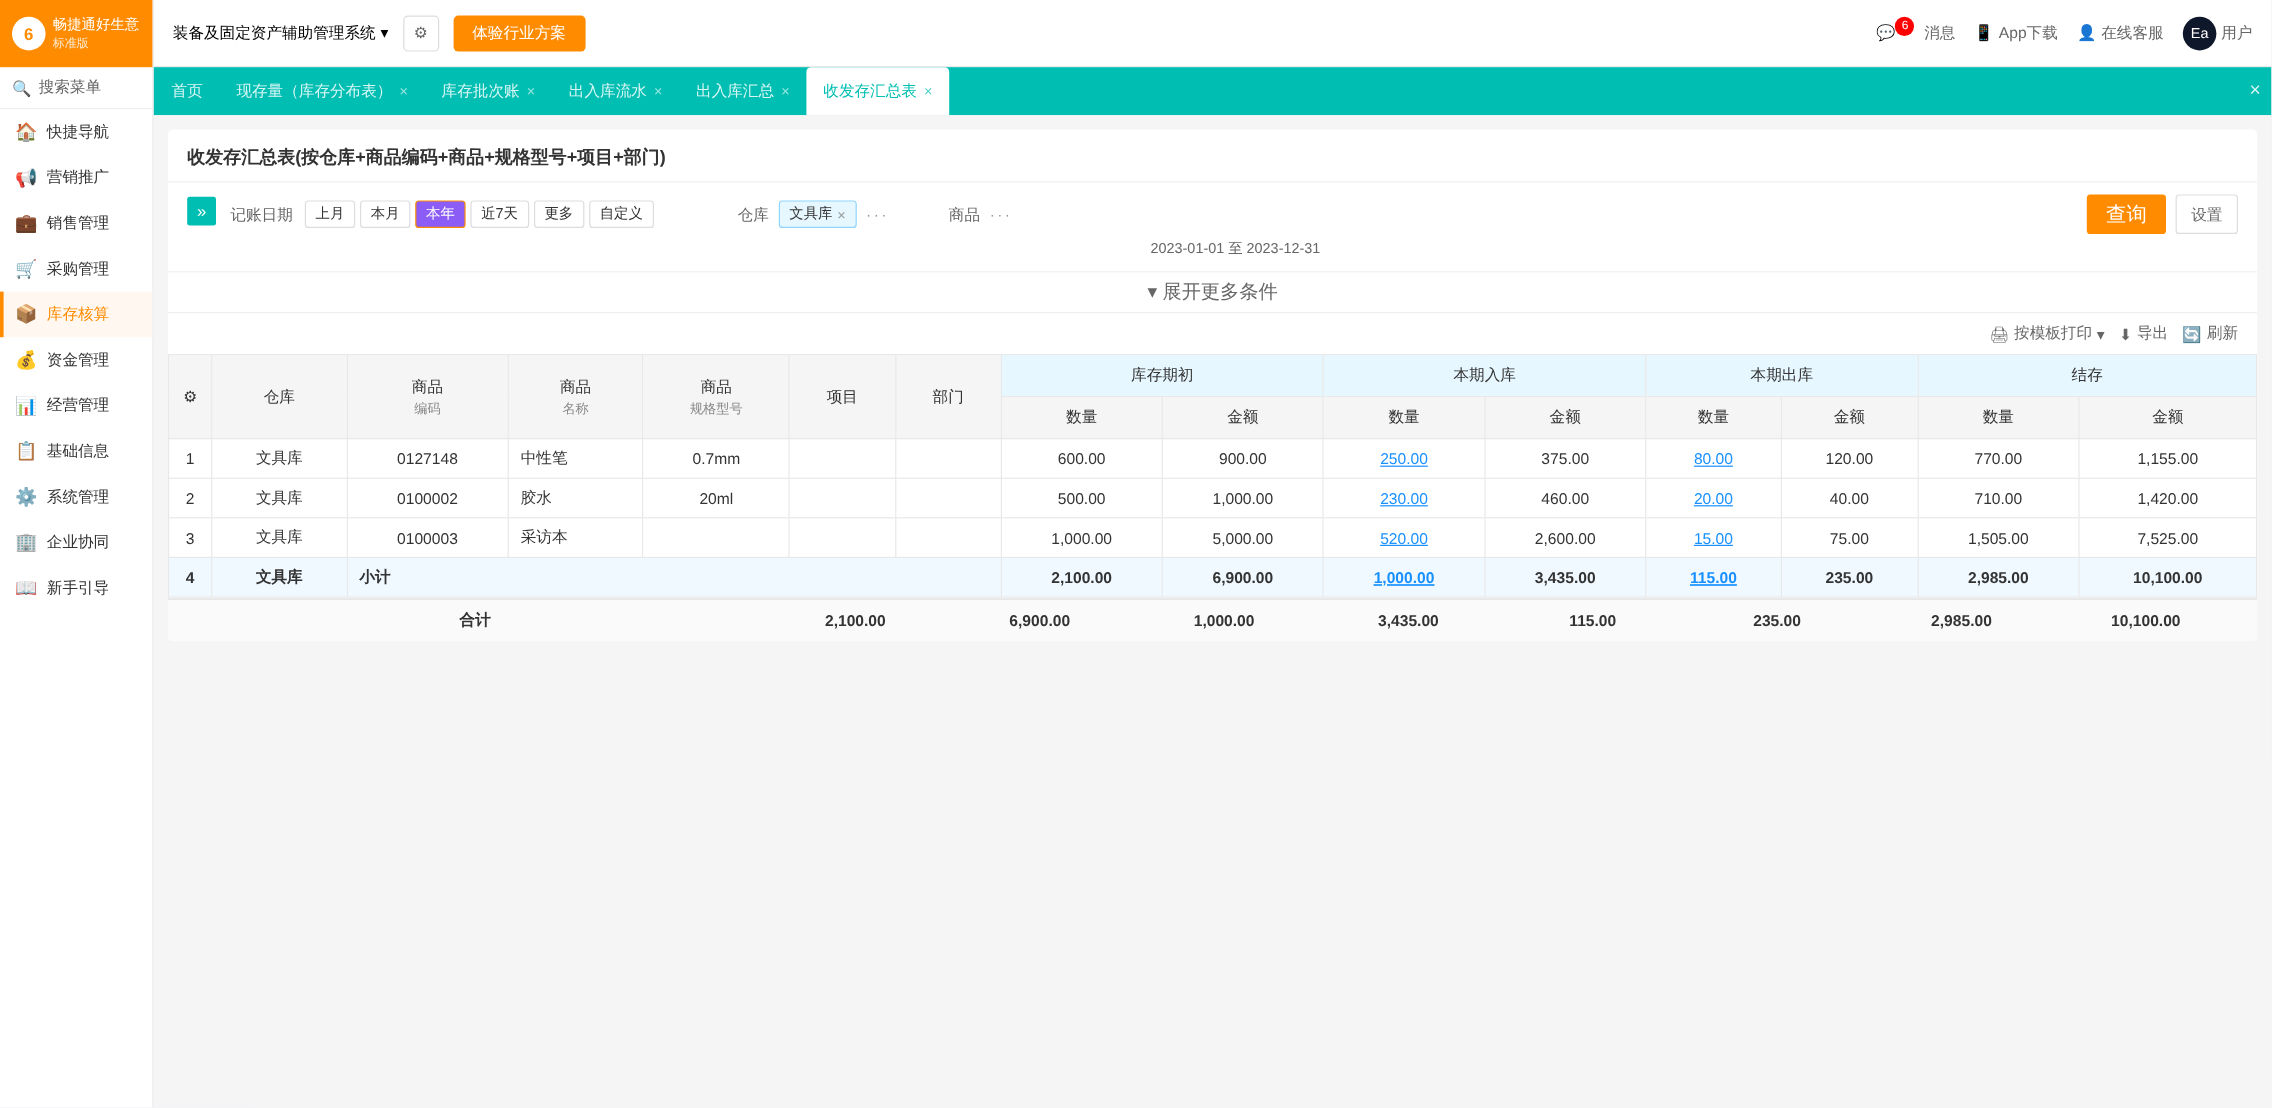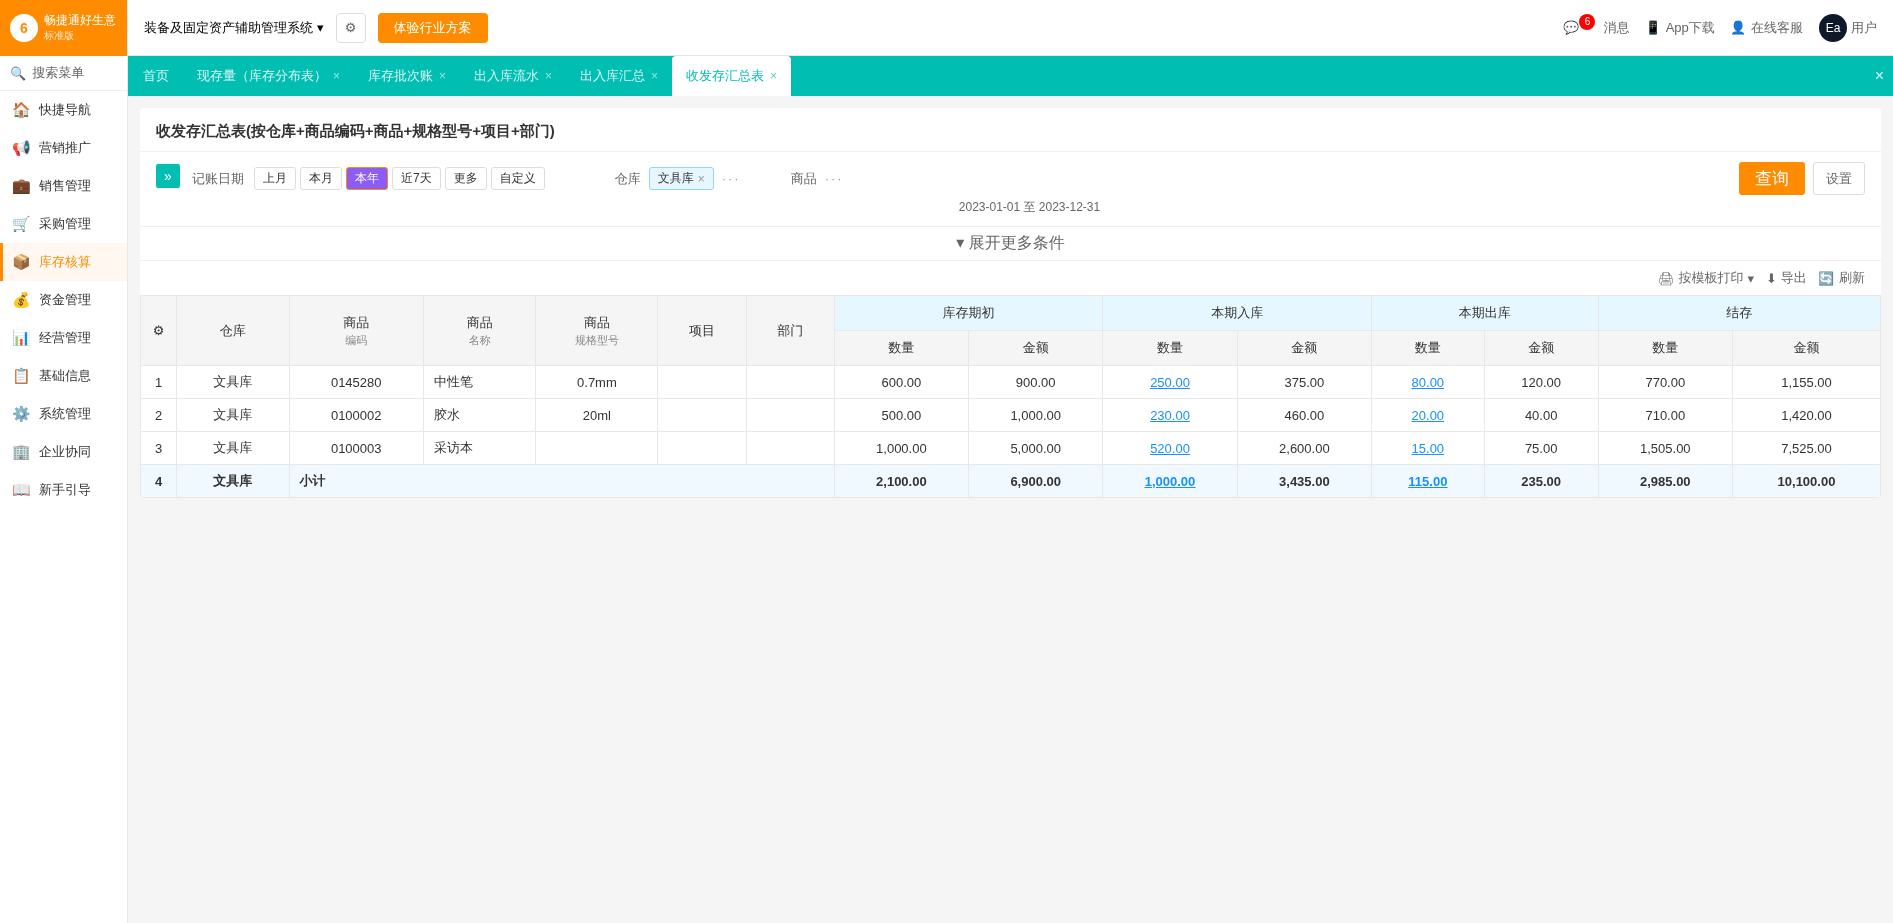--- a/index.html
+++ b/index.html
@@ -434,21 +434,21 @@
               <th>数量</th>
               <th>金额</th>
               <th>数量</th>
               <th>金额</th>
             </tr>
           </thead>
           <tbody id="table-body">
           <tr>
       <td>1</td>
       <td>文具库</td>
-      <td>0145280</td>
+      <td>0127148</td>
       <td class="col-align-left">中性笔</td>
       <td>0.7mm</td>
       <td></td>
       <td></td>
       <td>600.00</td>
       <td>900.00</td>
       <td><span class="num-link">250.00</span></td>
       <td>375.00</td>
       <td><span class="num-link">80.00</span></td>
       <td>120.00</td>
@@ -499,16 +499,31 @@
     <td><strong>3,435.00</strong></td>
     <td><span class="num-link"><strong><u>115.00</u></strong></span></td>
     <td><strong>235.00</strong></td>
     <td><strong>2,985.00</strong></td>
     <td><strong>10,100.00</strong></td>
   </tr>
             </tbody>
         </table>
       </div>
 
+      <div class="table-footer">
+        <div style="display:flex;align-items:center;width:100%;">
+          <div style="width:480px;text-align:center;font-weight:bold;">合计</div>
+          <div style="flex:1;display:flex;">
+            <div style="flex:1;text-align:center;font-weight:bold;">2,100.00</div>
+            <div style="flex:1;text-align:center;font-weight:bold;">6,900.00</div>
+            <div style="flex:1;text-align:center;font-weight:bold;">1,000.00</div>
+            <div style="flex:1;text-align:center;font-weight:bold;">3,435.00</div>
+            <div style="flex:1;text-align:center;font-weight:bold;">115.00</div>
+            <div style="flex:1;text-align:center;font-weight:bold;">235.00</div>
+            <div style="flex:1;text-align:center;font-weight:bold;">2,985.00</div>
+            <div style="flex:1;text-align:center;font-weight:bold;">10,100.00</div>
+          </div>
+        </div>
+      </div>
 
     </div>
   </div>
 </div>
 
 </body></html>

